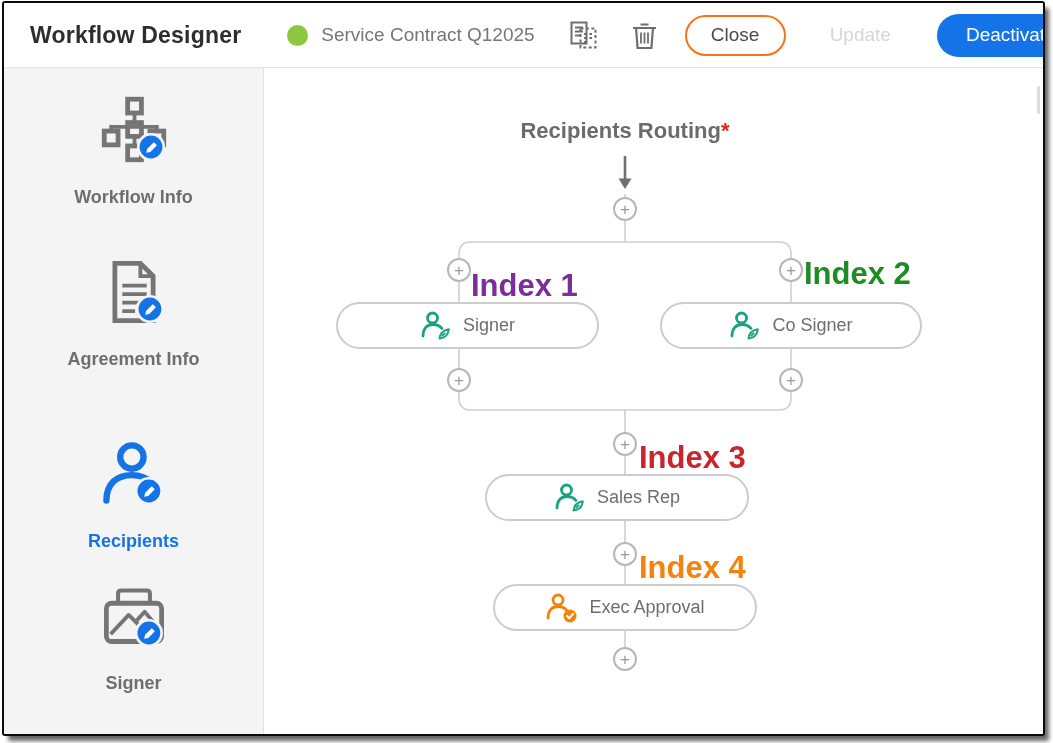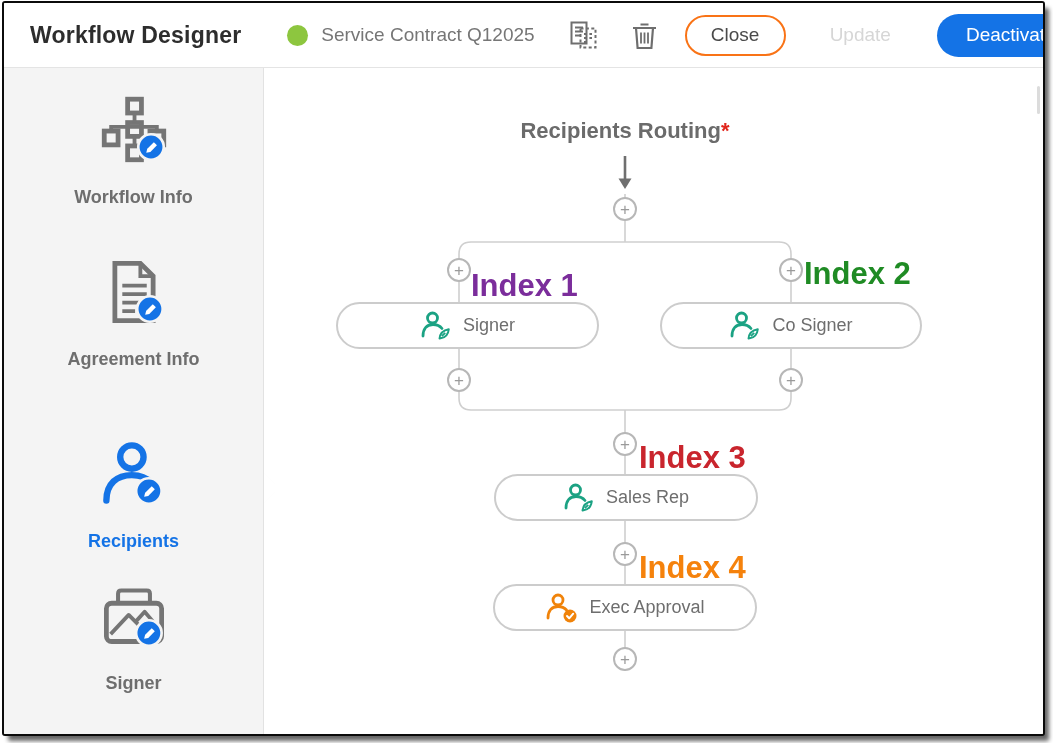--- a/index.html
+++ b/index.html
@@ -203,21 +203,21 @@
             <path d="M3 25C3 17 7.5 13.5 13 13.5c4 0 7 1.5 9 4"></path>
           </g>
           <g fill="none" stroke="#1BA283" stroke-width="1.9" stroke-linejoin="round">
             <path d="M19.5 27.5C20 22.5 23.5 19.3 28.8 18.3 28.2 23.6 25 26.6 20.6 27.3Z"></path>
             <path d="M21.8 25.2l3.4-3.4"></path>
           </g>
         </svg>
         <span class="node-role">Co Signer</span>
       </div>
 
-      <div class="node-pill" style="left:230px;top:406px;width:264px">
+      <div class="node-pill" style="left:221px;top:406px;width:264px">
         <svg width="32" height="30" viewBox="0 0 32 30">
           <g fill="none" stroke="#1BA283" stroke-width="2.8" stroke-linecap="round">
             <circle cx="12.5" cy="7" r="5"></circle>
             <path d="M3 25C3 17 7.5 13.5 13 13.5c4 0 7 1.5 9 4"></path>
           </g>
           <g fill="none" stroke="#1BA283" stroke-width="1.9" stroke-linejoin="round">
             <path d="M19.5 27.5C20 22.5 23.5 19.3 28.8 18.3 28.2 23.6 25 26.6 20.6 27.3Z"></path>
             <path d="M21.8 25.2l3.4-3.4"></path>
           </g>
         </svg>

